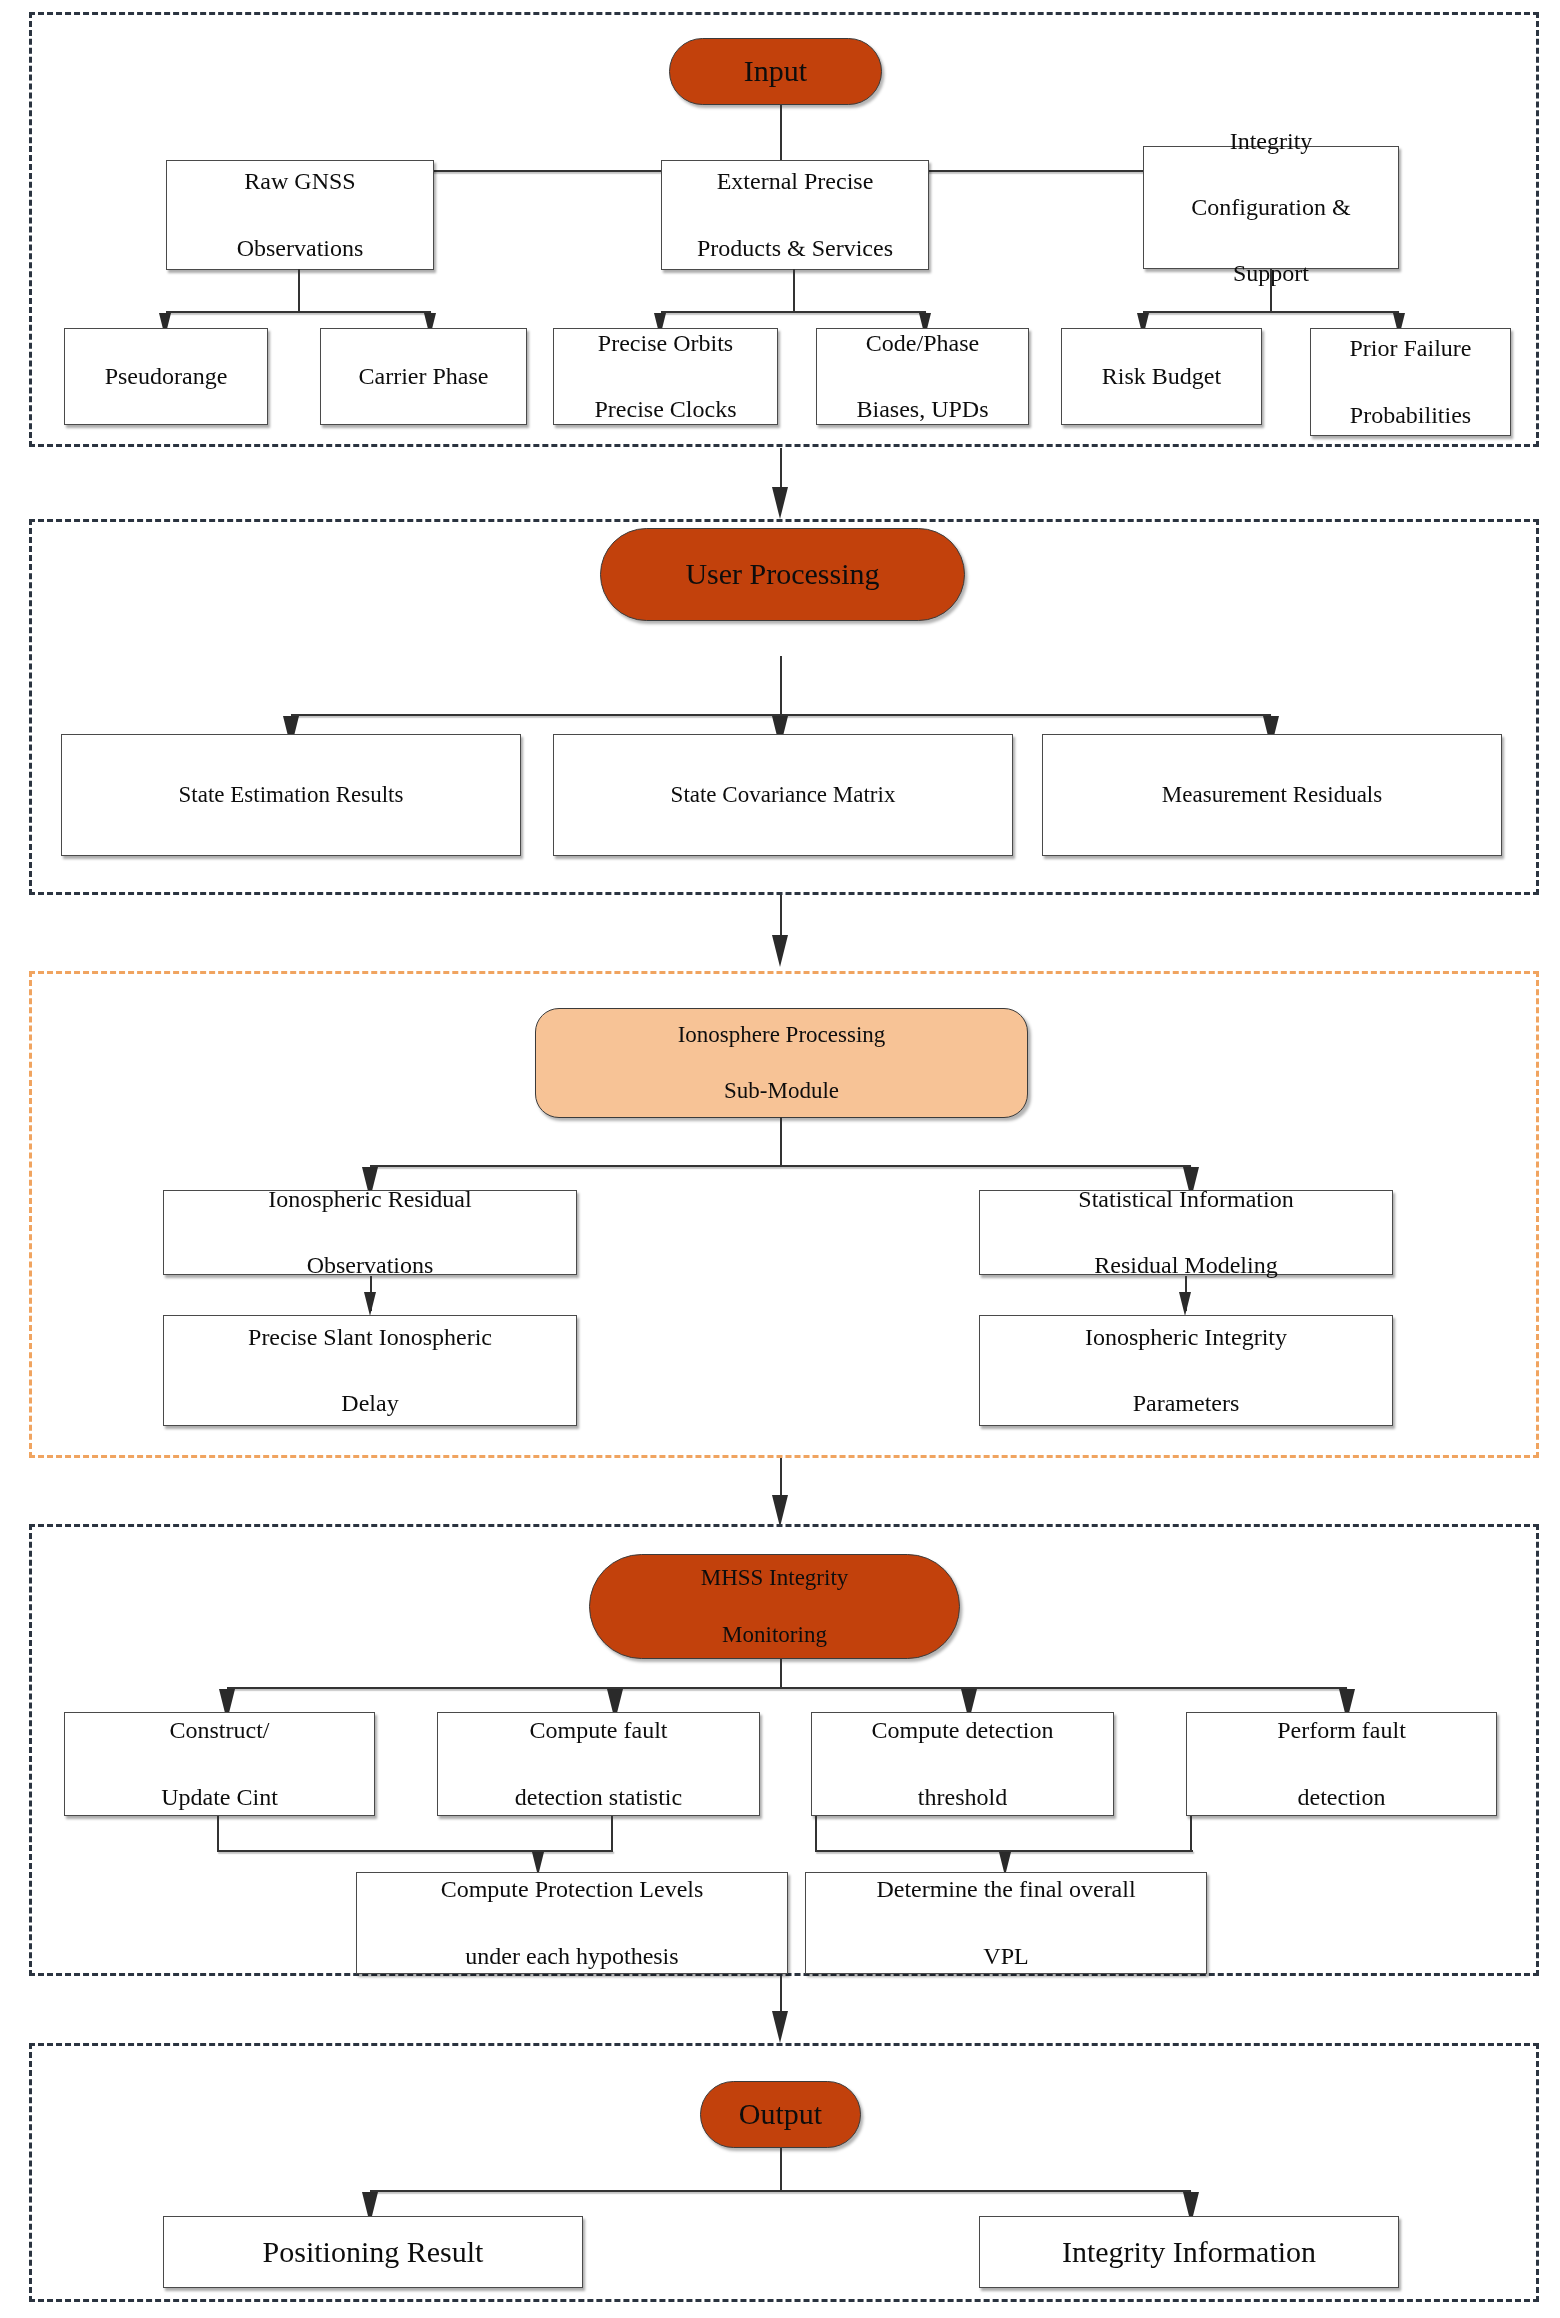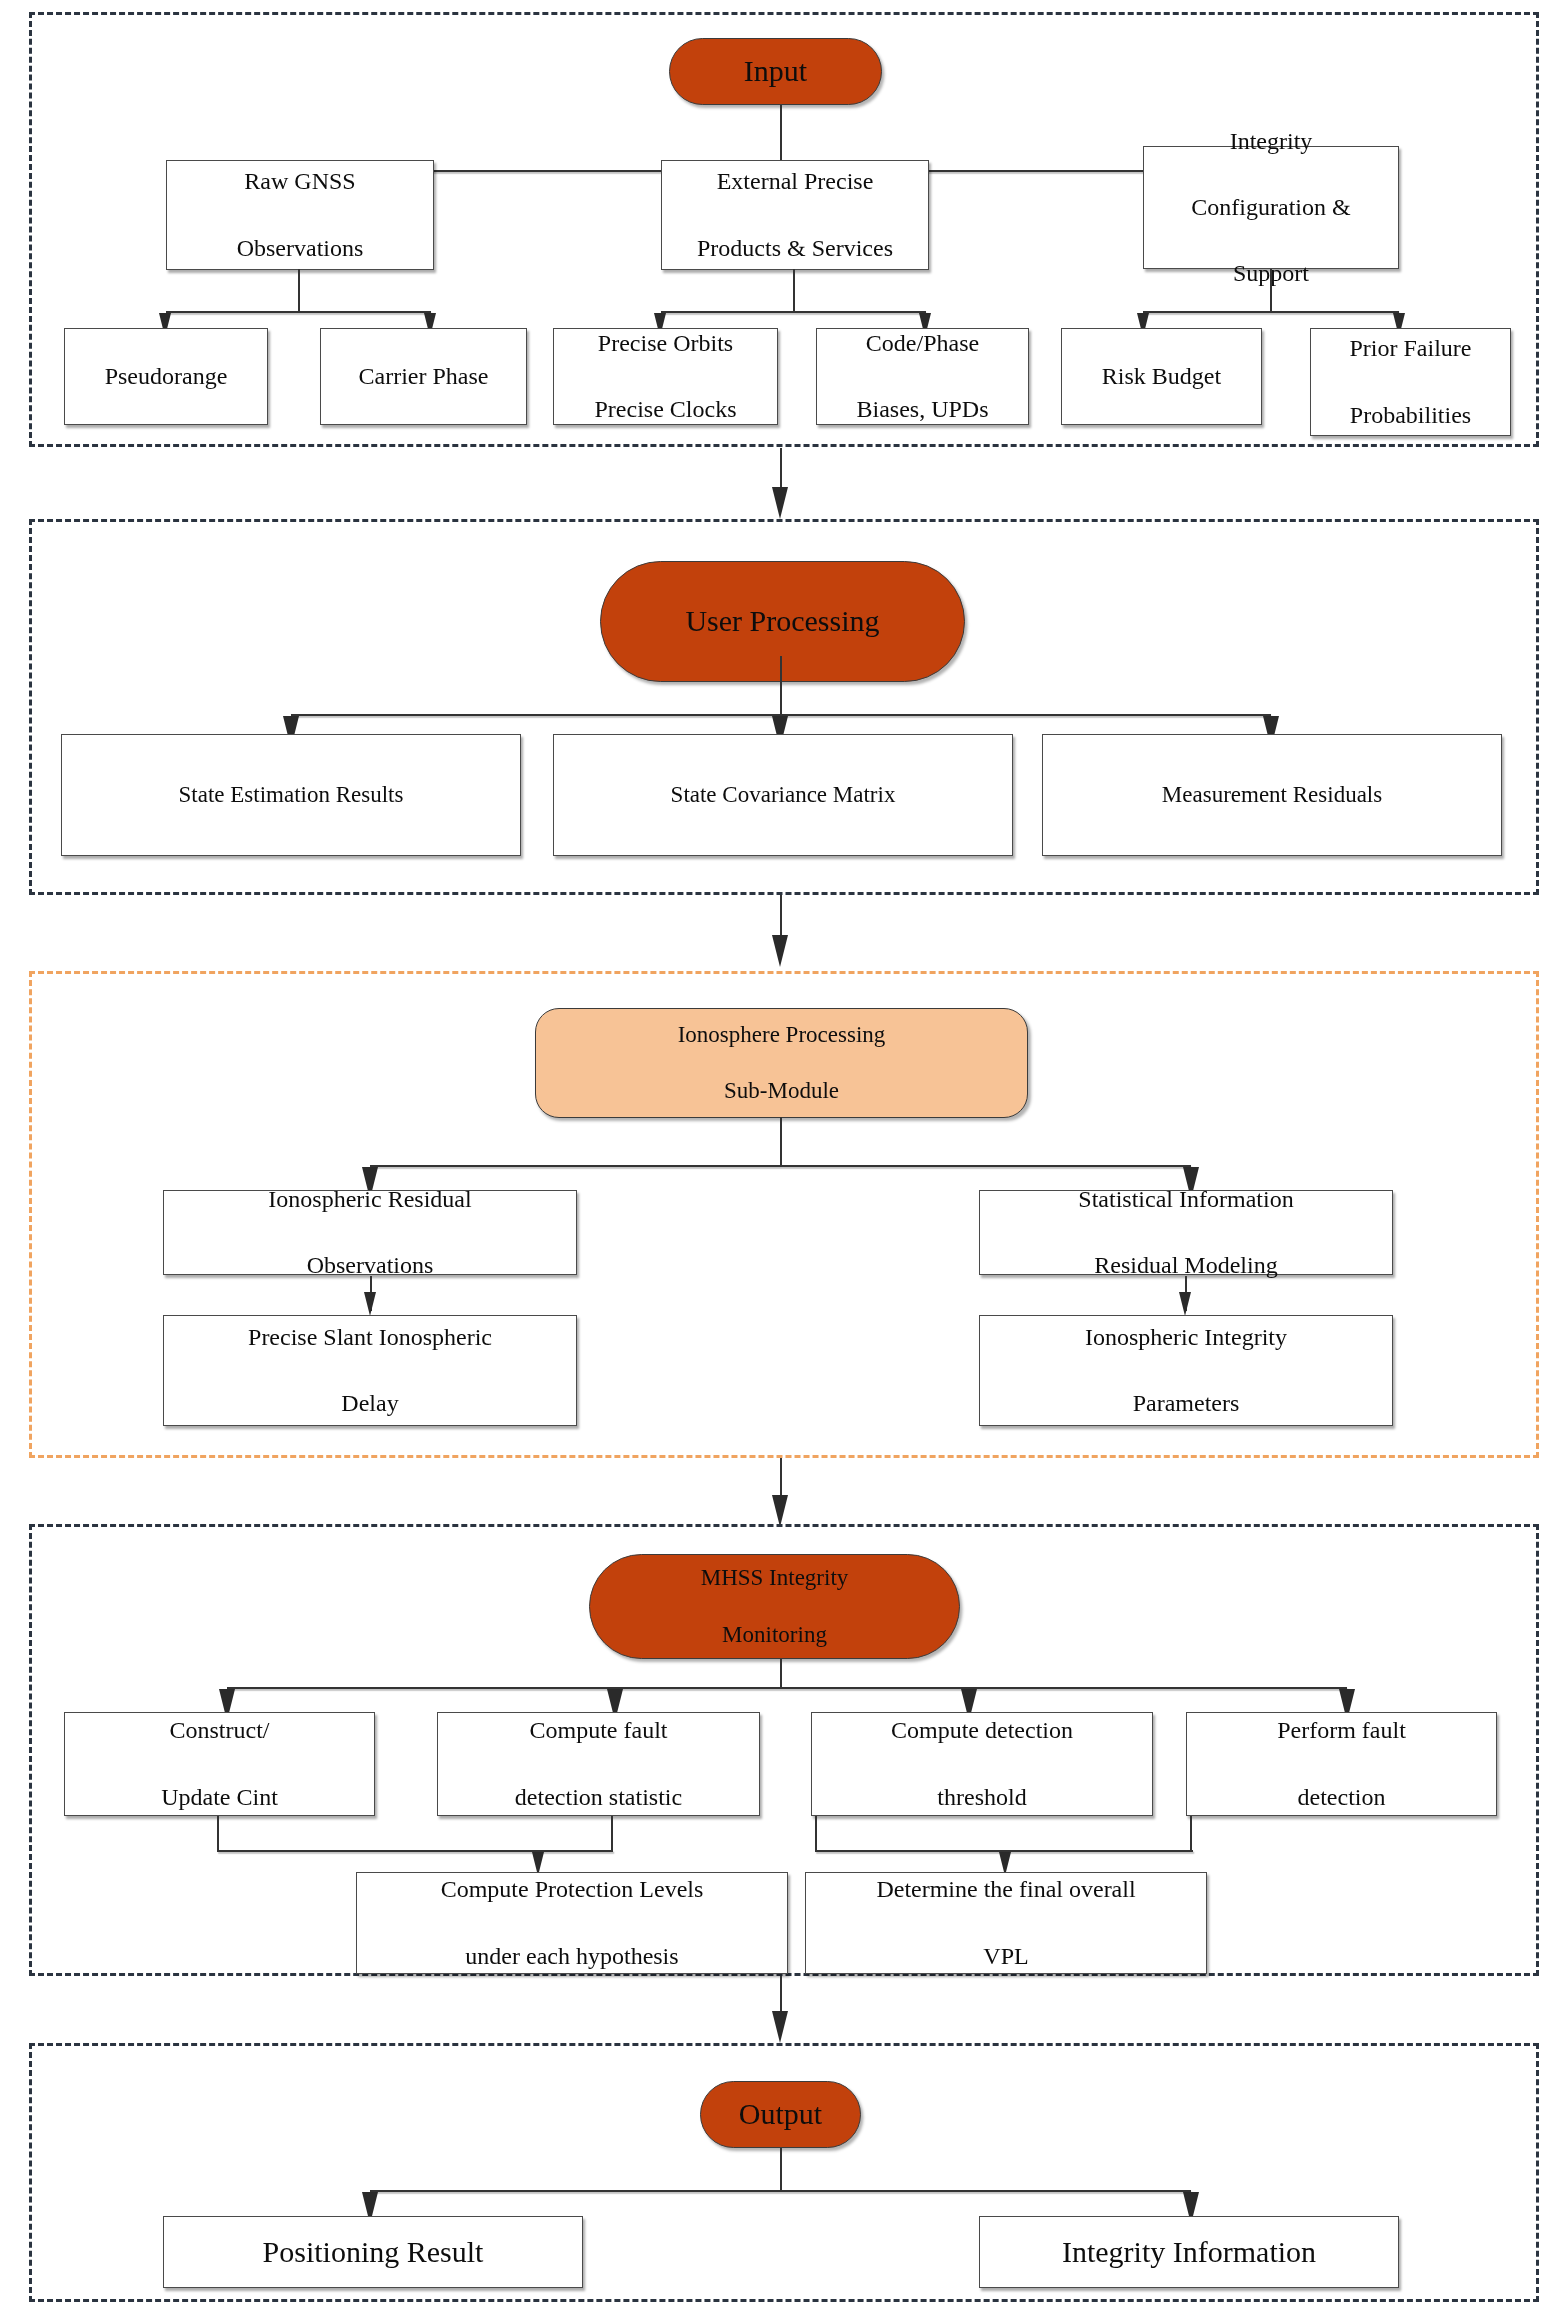--- a/index.html
+++ b/index.html
@@ -153,21 +153,21 @@
   </div>
   <div class="box fs-md" style="left:1310px;top:328px;width:201px;height:108px;">
     <span><span>Prior Failure</span><br><span>Probabilities</span></span>
   </div>
 
   <div class="vline" style="left:780px;top:448px;height:43px;"></div>
   <div class="arrow" style="left:772px;top:487px;"></div>
 
   <div class="panel" style="left:29px;top:519px;width:1510px;height:376px;"></div>
 
-  <div class="term fs-xl" style="left:600px;top:561px;width:365px;height:121px;">
+  <div class="term fs-xl" style="left:600px;top:528px;width:365px;height:93px;">
     <span>User  Processing</span>
   </div>
 
   <div class="vline" style="left:780px;top:656px;height:58px;"></div>
   <div class="hline" style="left:291px;top:714px;width:980px;"></div>
   <div class="vline" style="left:291px;top:714px;height:2.4px;"></div>
   <div class="arrow" style="left:283px;top:716px;"></div>
   <div class="arrow" style="left:772px;top:716px;"></div>
   <div class="arrow" style="left:1263px;top:716px;"></div>
 
@@ -231,21 +231,21 @@
   <div class="arrow" style="left:607px;top:1689px;"></div>
   <div class="arrow" style="left:961px;top:1689px;"></div>
   <div class="arrow" style="left:1339px;top:1689px;"></div>
 
   <div class="box fs-md" style="left:64px;top:1712px;width:311px;height:104px;">
     <span><span>Construct/</span><br><span>Update Cint</span></span>
   </div>
   <div class="box fs-md" style="left:437px;top:1712px;width:323px;height:104px;">
     <span><span>Compute fault</span><br><span>detection statistic</span></span>
   </div>
-  <div class="box fs-md" style="left:811px;top:1712px;width:342px;height:104px;">
+  <div class="box fs-md" style="left:811px;top:1712px;width:303px;height:104px;">
     <span><span>Compute detection</span><br><span>threshold</span></span>
   </div>
   <div class="box fs-md" style="left:1186px;top:1712px;width:311px;height:104px;">
     <span><span>Perform fault</span><br><span>detection</span></span>
   </div>
 
   <div class="vline" style="left:217px;top:1816px;height:35px;"></div>
   <div class="vline" style="left:611px;top:1816px;height:35px;"></div>
   <div class="hline" style="left:217px;top:1850px;width:396px;"></div>
   <div class="arrow sm" style="left:532px;top:1852px;"></div>

